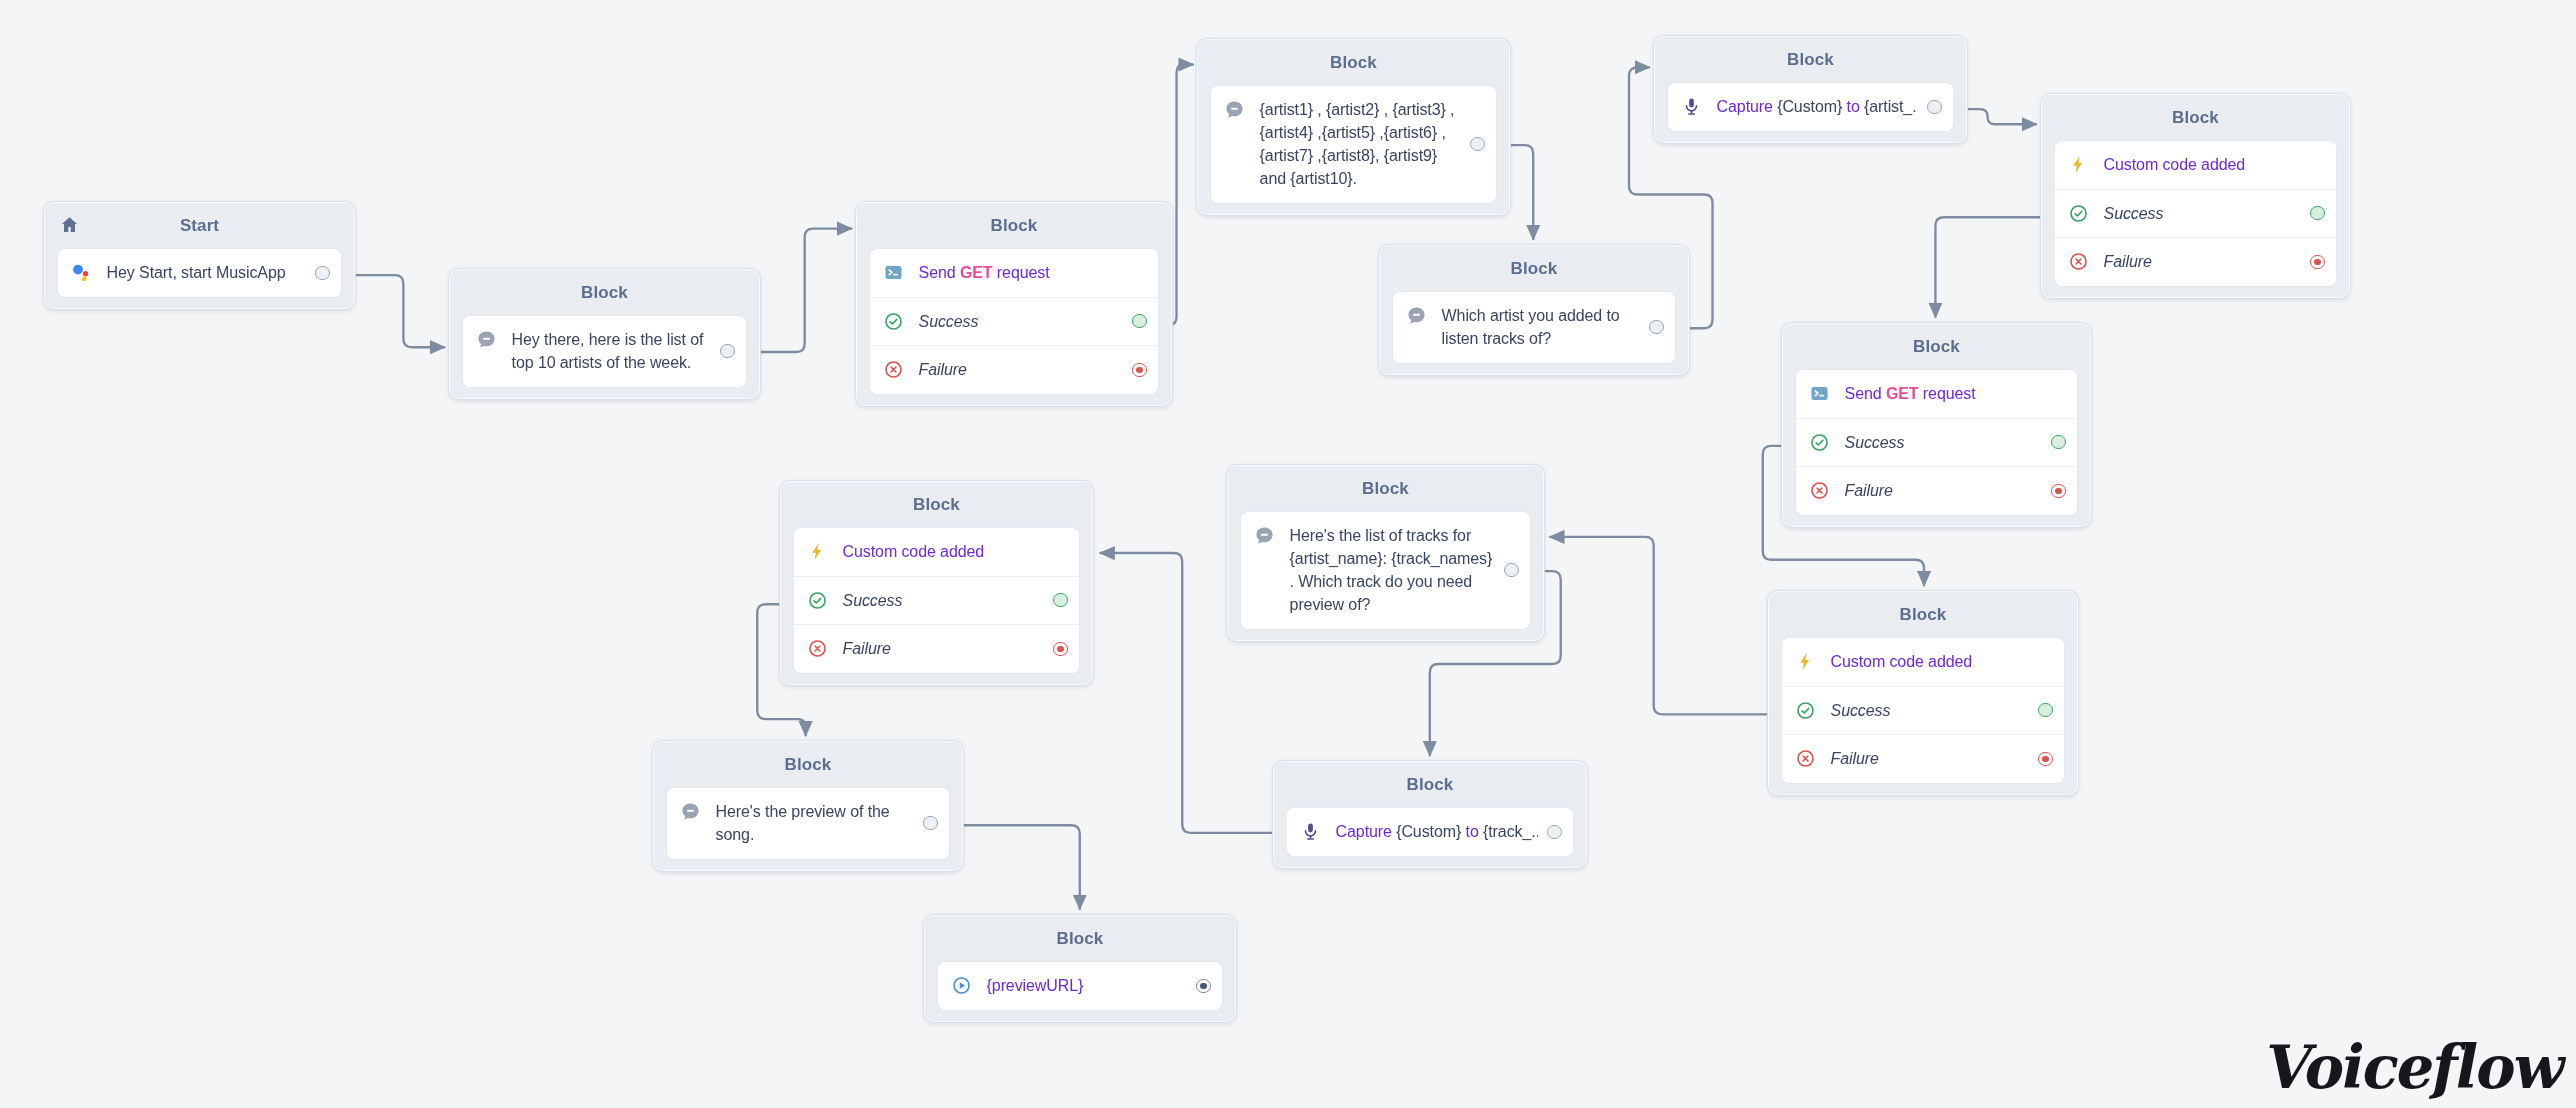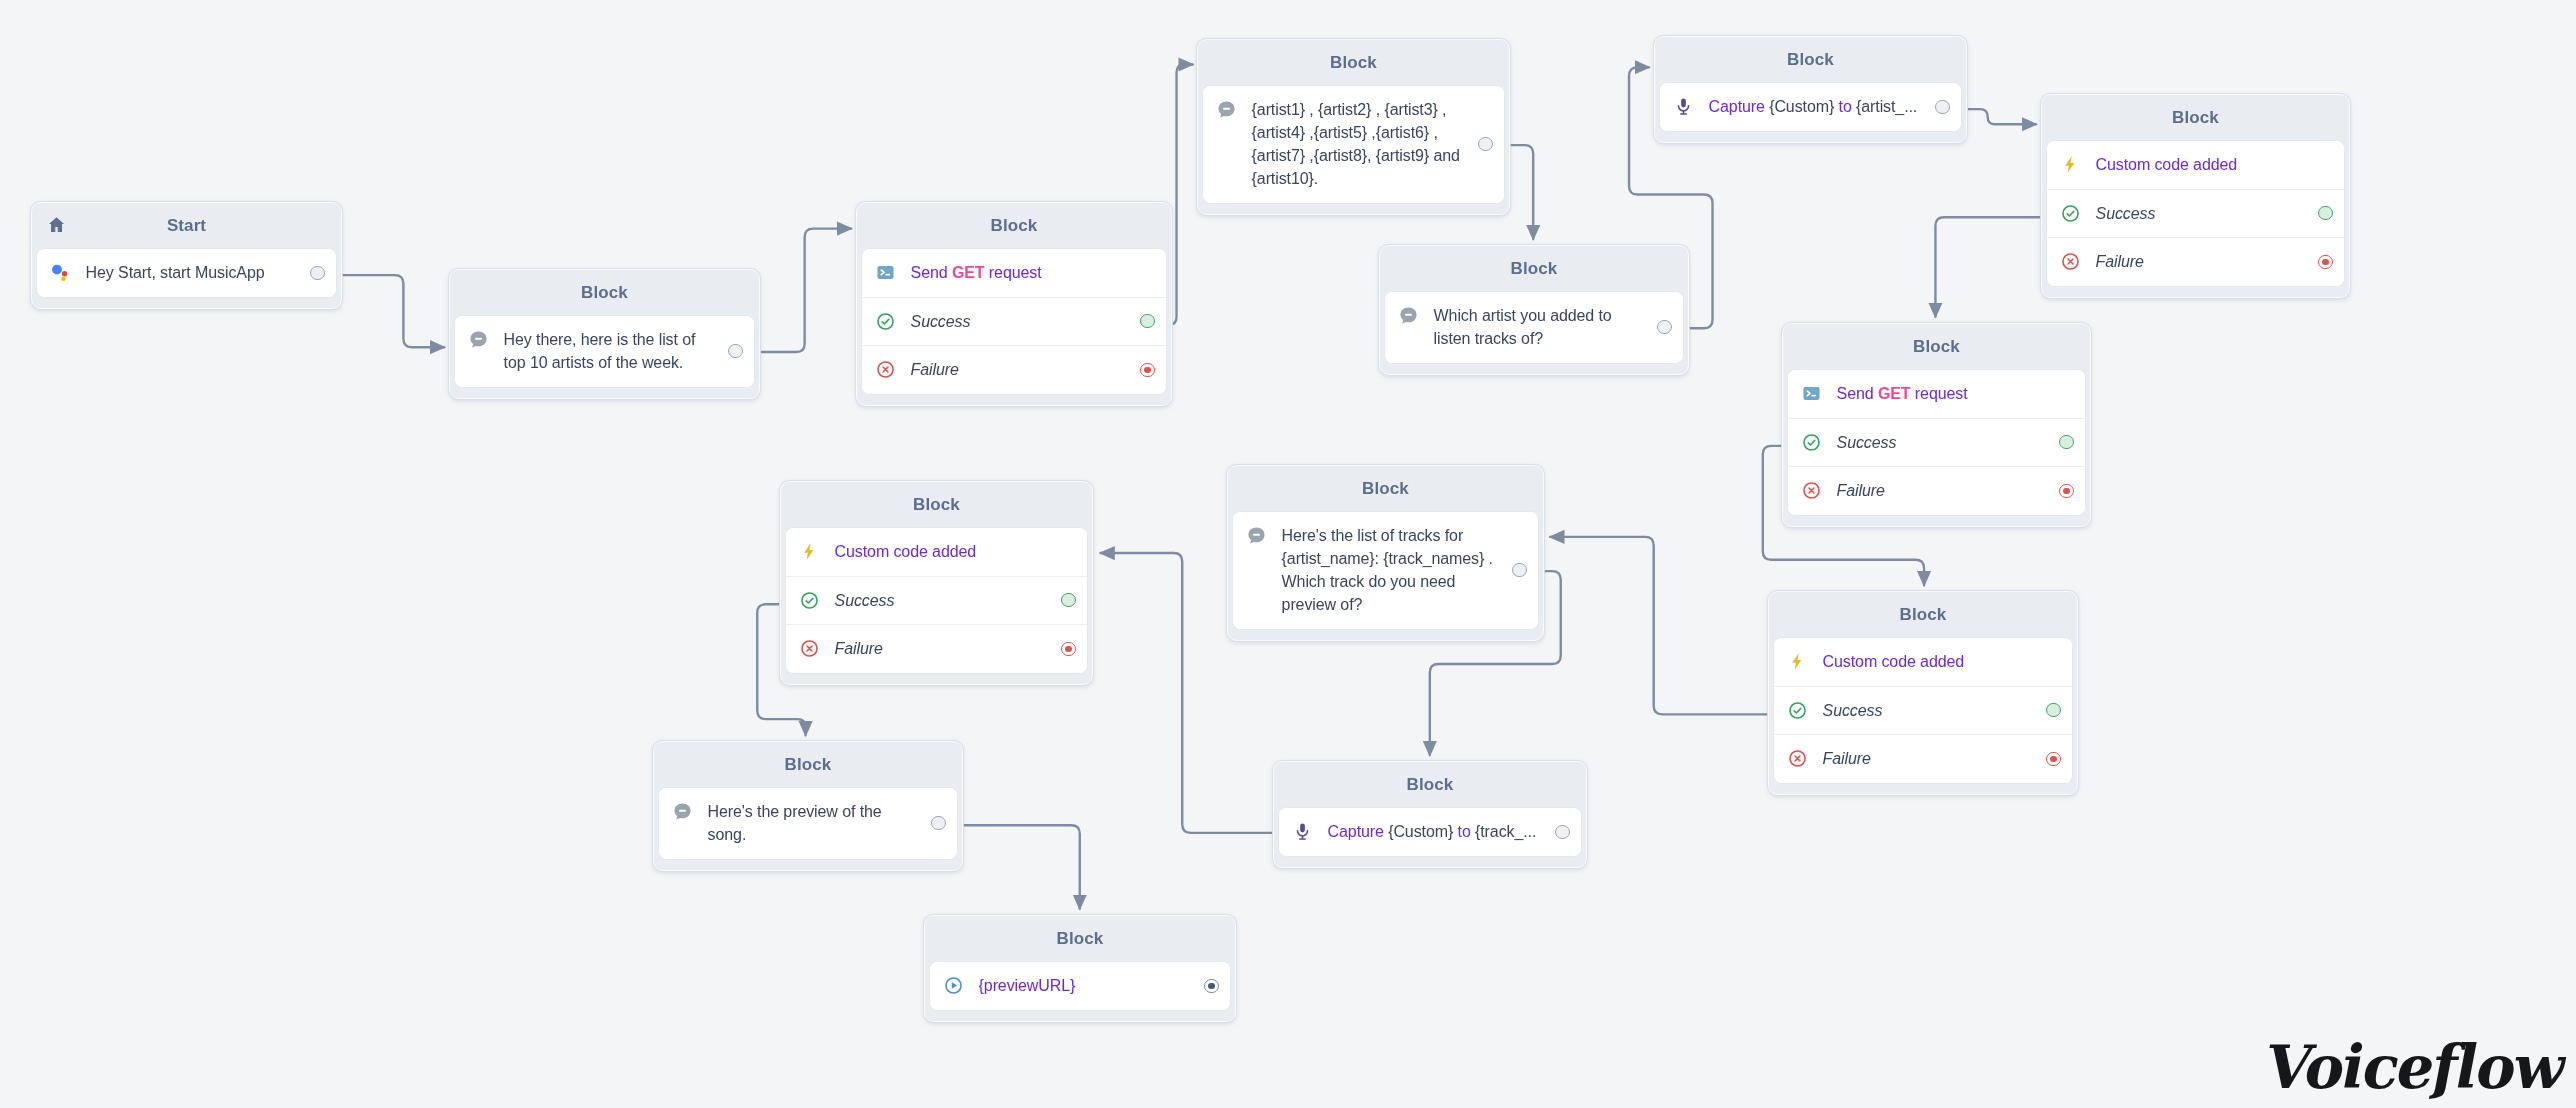--- a/index.html
+++ b/index.html
@@ -16,21 +16,21 @@
     box-shadow:0 0 0 0.9px #d9dfe8, 0 1.9px 5.7px rgba(110,125,150,.22);
     padding-bottom:11.4px;z-index:2;
   }
   .block-header{
     height:46px;display:flex;align-items:center;justify-content:center;position:relative;
     color:#5b6e8f;font-size:17px;font-weight:700;letter-spacing:0.1px;
   }
   .header-icon{position:absolute;left:14.2px;top:50%;transform:translateY(-50%);width:23px;height:23px;color:#5f7190;}
   .header-icon svg{display:block;}
   .card{
-    background:#ffffff;border-radius:7.6px;margin:0 5px;
+    background:#ffffff;border-radius:7.6px;margin:0 13px;
     box-shadow:0 0 0 0.9px #e3e8ee;overflow:hidden;
   }
   .row{display:flex;align-items:flex-start;padding:12.3px 11.4px 12.3px 13.3px;background:#fff;}
   .row + .row{border-top:0.9px solid #eaedf2;font-style:italic;}
   .row-icon{width:23px;height:23px;flex:0 0 23px;margin-right:12.3px;margin-top:0px;}
   .row-icon svg{display:block;margin-top:0.9px;}
   .row-text{flex:1;font-size:16px;line-height:23px;letter-spacing:-0.1px;min-height:23px;padding-top:0;}
   .nowrap .row-text{white-space:nowrap;overflow:hidden;}
   .seg-d{color:#39455f;}
   .seg-m{color:#6d28d9;}
@@ -68,21 +68,21 @@
     <path d="M 2048 115 L 2087 115 Q 2095 115 2095 123 L 2095 123 Q 2095 131 2103 131 L 2146 131" fill="none" stroke="#7e8ca2" stroke-width="2.5" stroke-linecap="round" marker-end="url(#arrow)"></path>
     <path d="M 2163 229 L 2049 229 Q 2040 229 2040 238 L 2040 334" fill="none" stroke="#7e8ca2" stroke-width="2.5" stroke-linecap="round" marker-end="url(#arrow)"></path>
     <path d="M 1890 470 L 1867 470 Q 1858 470 1858 479 L 1858 581 Q 1858 590 1867 590 L 2019 590 Q 2028 590 2028 599 L 2028 617" fill="none" stroke="#7e8ca2" stroke-width="2.5" stroke-linecap="round" marker-end="url(#arrow)"></path>
     <path d="M 1875 753 L 1752 753 Q 1743 753 1743 744 L 1743 575 Q 1743 566 1734 566 L 1634 566" fill="none" stroke="#7e8ca2" stroke-width="2.5" stroke-linecap="round" marker-end="url(#arrow)"></path>
     <path d="M 1601 602 L 1636 602 Q 1645 602 1645 611 L 1645 691 Q 1645 700 1636 700 L 1516 700 Q 1507 700 1507 709 L 1507 796" fill="none" stroke="#7e8ca2" stroke-width="2.5" stroke-linecap="round" marker-end="url(#arrow)"></path>
     <path d="M 1353 878 L 1255 878 Q 1246 878 1246 869 L 1246 592 Q 1246 583 1237 583 L 1160 583" fill="none" stroke="#7e8ca2" stroke-width="2.5" stroke-linecap="round" marker-end="url(#arrow)"></path>
     <path d="M 834 637 L 807 637 Q 798 637 798 646 L 798 749 Q 798 758 807 758 L 840.5 758 Q 849 758 849 766.5 L 849 775" fill="none" stroke="#7e8ca2" stroke-width="2.5" stroke-linecap="round" marker-end="url(#arrow)"></path>
     <path d="M 994 870 L 1129 870 Q 1138 870 1138 879 L 1138 958" fill="none" stroke="#7e8ca2" stroke-width="2.5" stroke-linecap="round" marker-end="url(#arrow)"></path>
   </svg>
 <div id="diagram">
-    <div class="block" style="left: 31px; top: 202px; width: 311px;">
+    <div class="block" style="left: 44px; top: 202px; width: 311px;">
       <div class="block-header">
         <span class="header-icon">
           <svg viewBox="0 0 24 24" width="21" height="21">
             <path fill="currentColor" d="M12 3.2 3.4 10.8h2.3V20h4.9v-5.6h2.8V20h4.9v-9.2h2.3z"></path>
           </svg>
         </span>
         <span>Start</span>
       </div>
       <div class="card">
         <div class="row nowrap">

